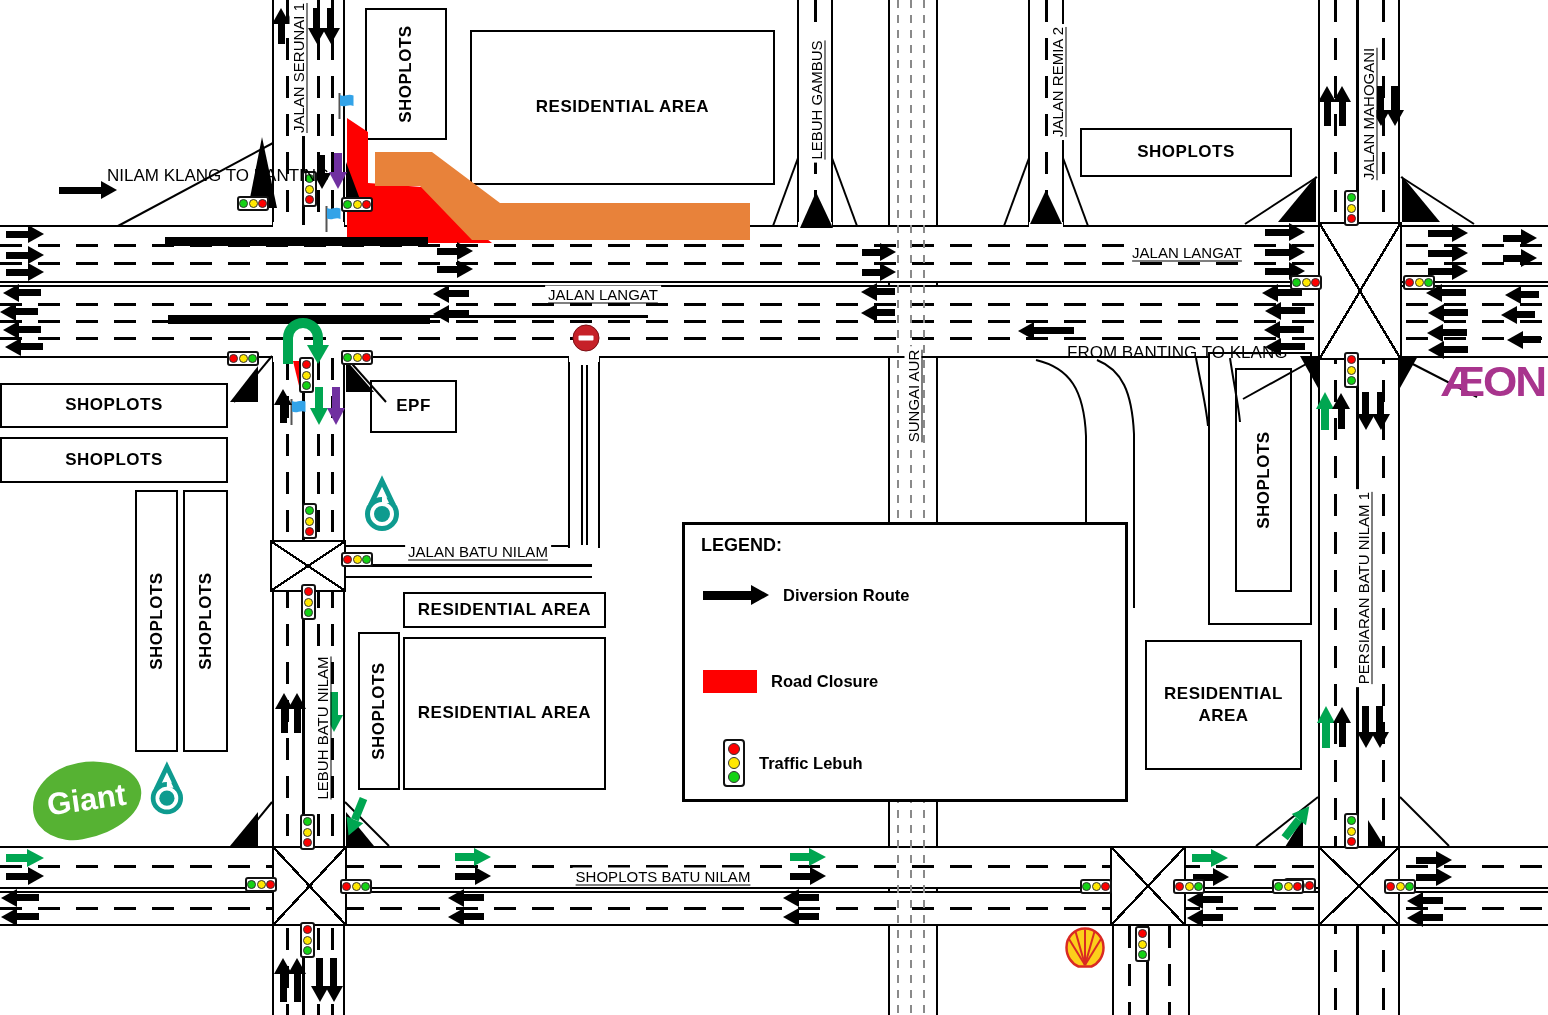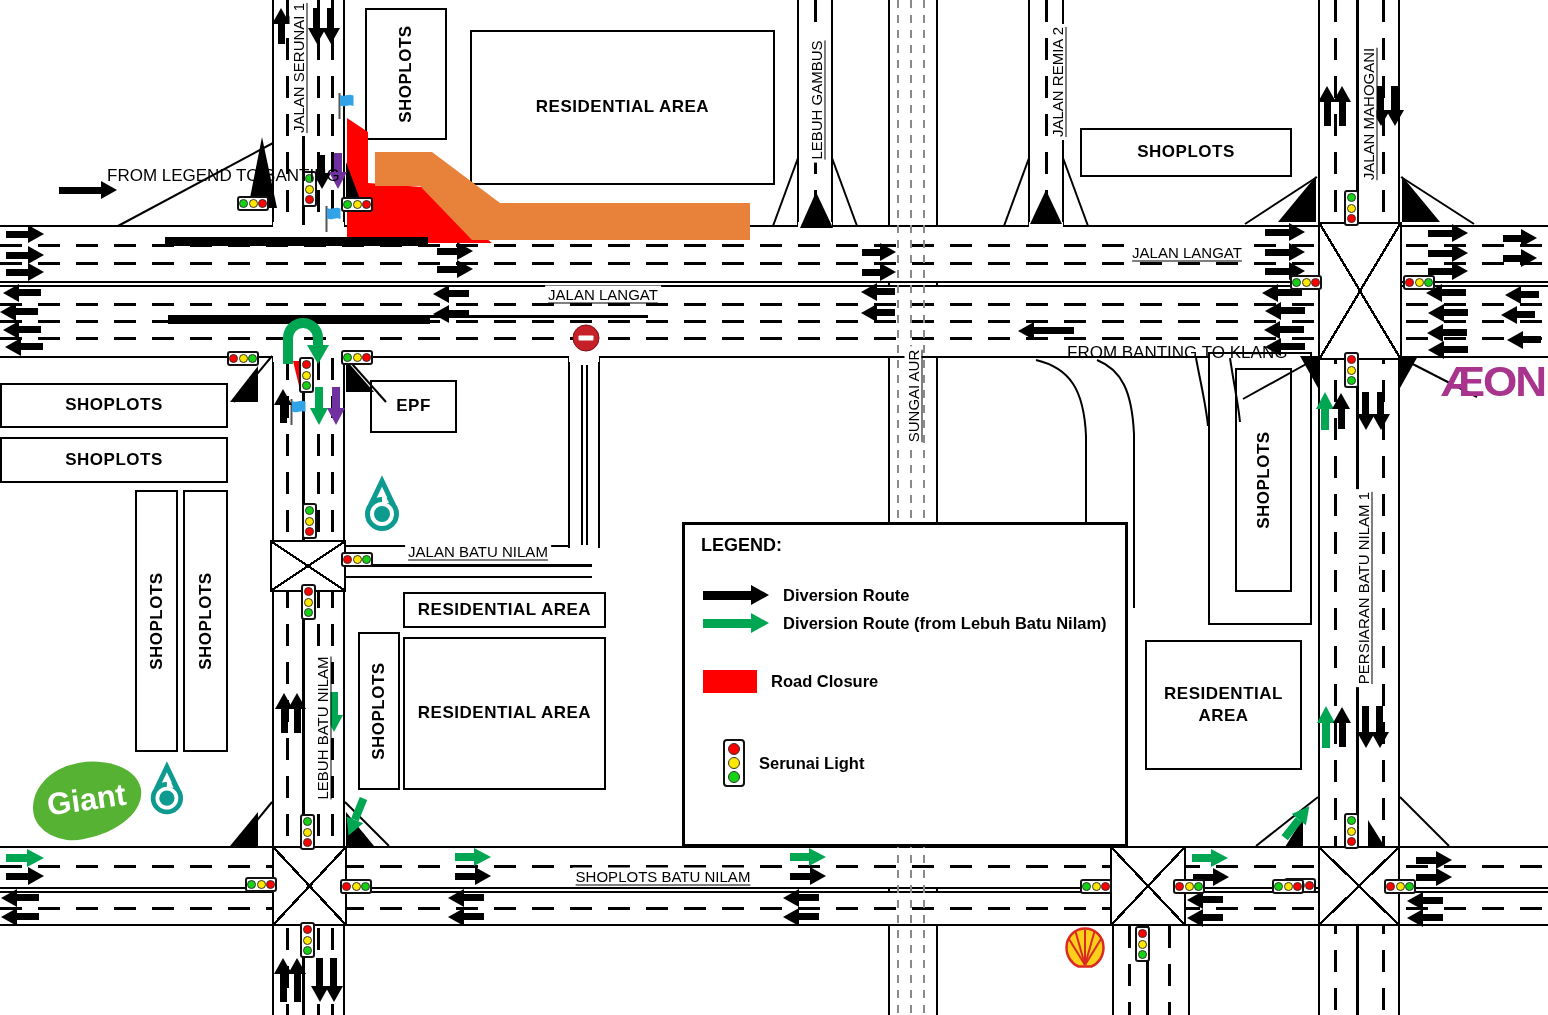--- a/index.html
+++ b/index.html
@@ -33,21 +33,21 @@
   .tl{position:absolute;background:#fff;border:2px solid #111;border-radius:3px;z-index:7;
       display:flex;align-items:center;justify-content:space-evenly;box-sizing:border-box}
   .tl u{display:block;width:9px;height:9px;border-radius:50%;border:1px solid #333;box-sizing:border-box}
   .ne{position:absolute;width:27px;height:27px;border-radius:50%;background:#c62128;border:1.5px solid #7a0f14;
       z-index:7;transform:translate(-50%,-50%);display:flex;align-items:center;justify-content:center;box-sizing:border-box}
   .ne span{display:block;width:15px;height:5px;background:#fff;border-radius:1px}
   .giant{position:absolute;z-index:6;display:flex;align-items:center;justify-content:center;
          border-radius:48% 52% 60% 40% / 55% 48% 52% 45%;transform:rotate(-10deg)}
   .giant span{color:#fff;font-weight:bold;font-size:31px;transform:rotate(2deg)}
   .aeon{position:absolute;z-index:6;font-weight:bold;font-size:42px;letter-spacing:-2px;transform:translate(-50%,-50%) scaleX(1.05);white-space:nowrap}
-  .legend{position:absolute;left:682px;top:522px;width:446px;height:325px;border:3px solid #000;background:#fff;z-index:10;box-sizing:border-box}
+  .legend{position:absolute;left:682px;top:522px;width:446px;height:280px;border:3px solid #000;background:#fff;z-index:10;box-sizing:border-box}
   .legend-title{position:absolute;left:16px;top:10px;font-weight:bold;font-size:18px}
   .lrow{position:absolute;left:18px;display:flex;align-items:center;gap:14px;height:30px}
   .ltext{font-weight:bold;font-size:16.5px;white-space:nowrap}
   .sw-ar{width:66px;height:20px;display:flex;align-items:center}
   .sw-ar i{display:block;flex:1;height:9px}
   .sw-ar b{display:block;width:0;height:0;border-left:18px solid;border-top:10px solid transparent;border-bottom:10px solid transparent}
   .sw-rect{width:54px;height:23px}
   .sw-tl{width:22px;height:48px;border:2px solid #111;border-radius:4px;background:#fff;box-sizing:border-box;
          display:flex;flex-direction:column;align-items:center;justify-content:space-evenly;margin-left:20px}
   .sw-tl u{display:block;width:12px;height:12px;border-radius:50%;border:1px solid #333;box-sizing:border-box}
@@ -698,48 +698,41 @@
     <div class="lbl road-name" style="left: 816px; top: 100px; transform: translate(-50%, -50%) rotate(-90deg);">LEBUH GAMBUS</div>
     <div class="lbl road-name" style="left: 913px; top: 396px; transform: translate(-50%, -50%) rotate(-90deg);">SUNGAI AUR</div>
     <div class="lbl road-name" style="left: 1057px; top: 82px; transform: translate(-50%, -50%) rotate(-90deg);">JALAN REMIA 2</div>
     <div class="lbl road-name" style="left: 1368px; top: 114px; transform: translate(-50%, -50%) rotate(-90deg);">JALAN MAHOGANI</div>
     <div class="lbl road-name" style="left: 1363px; top: 588px; transform: translate(-50%, -50%) rotate(-90deg);">PERSIARAN BATU NILAM 1</div>
     <div class="lbl road-name" style="left: 322px; top: 728px; transform: translate(-50%, -50%) rotate(-90deg);">LEBUH BATU NILAM</div>
     <div class="lbl road-name" style="left: 603px; top: 294px; transform: translate(-50%, -50%) rotate(0deg);">JALAN LANGAT</div>
     <div class="lbl road-name" style="left: 1187px; top: 252px; transform: translate(-50%, -50%) rotate(0deg);">JALAN LANGAT</div>
     <div class="lbl road-name" style="left: 478px; top: 551px; transform: translate(-50%, -50%) rotate(0deg);">JALAN BATU NILAM</div>
     <div class="lbl road-name" style="left: 663px; top: 876px; transform: translate(-50%, -50%) rotate(0deg);">SHOPLOTS BATU NILAM</div>
-    <div class="lbl note" style="left: 107px; top: 176px; transform: translate(0px, -50%);">FROM LEGEND TO BANTING</div>
+    <div class="lbl note" style="left: 107px; top: 176px; transform: translate(0px, -50%);">NILAM KLANG TO BANTING</div>
     <div class="lbl note" style="left: 1067px; top: 353px; transform: translate(0px, -50%);">FROM BANTING TO KLANG</div>
     <div class="giant" style="left: 32px; top: 762px; width: 110px; height: 76px; background: rgb(86, 178, 51);">
       <span>Giant</span>
     </div>
     <div class="aeon" style="left: 1493px; top: 382px; color: rgb(168, 52, 141);">ÆON</div>
     <div class="legend">
     <div class="legend-title">LEGEND:</div>
     <div class="lrow" style="top:55px">
       <span class="sw-ar">
           <i style="background: rgb(0, 0, 0);"></i>
           <b style="border-left-color: rgb(0, 0, 0);"></b>
         </span>
       <span class="ltext">Diversion Route</span>
     </div>
-    <div class="lrow" style="top:83px">
-      <span class="sw-ar">
-          <i style="background: rgb(0, 166, 81);"></i>
-          <b style="border-left-color: rgb(0, 166, 81);"></b>
-        </span>
-      <span class="ltext">Diversion Route (from Lebuh Batu Nilam)</span>
-    </div>
     <div class="lrow" style="top:141px">
       <span class="sw-rect" style="background: rgb(254, 0, 0);"></span>
       <span class="ltext">Road Closure</span>
     </div>
     <div class="lrow" style="top:214px;height:48px">
       <span class="sw-tl">
           <u style="background: rgb(254, 0, 0);"></u>
           <u style="background: rgb(255, 232, 0);"></u>
           <u style="background: rgb(21, 210, 21);"></u>
         </span>
-      <span class="ltext">Serunai Light</span>
+      <span class="ltext">Traffic Lebuh</span>
     </div>
   </div>
 </div>
 
 </body></html>

